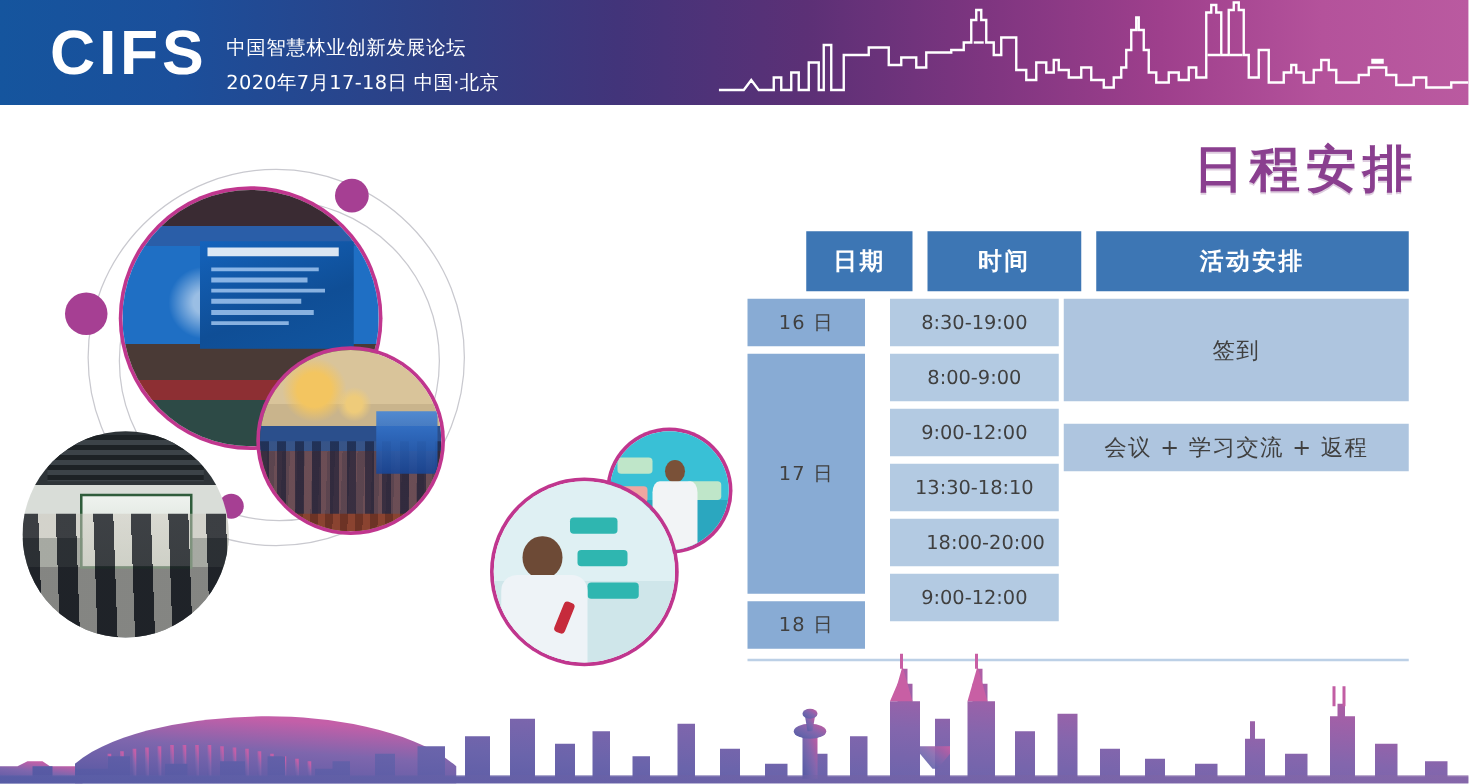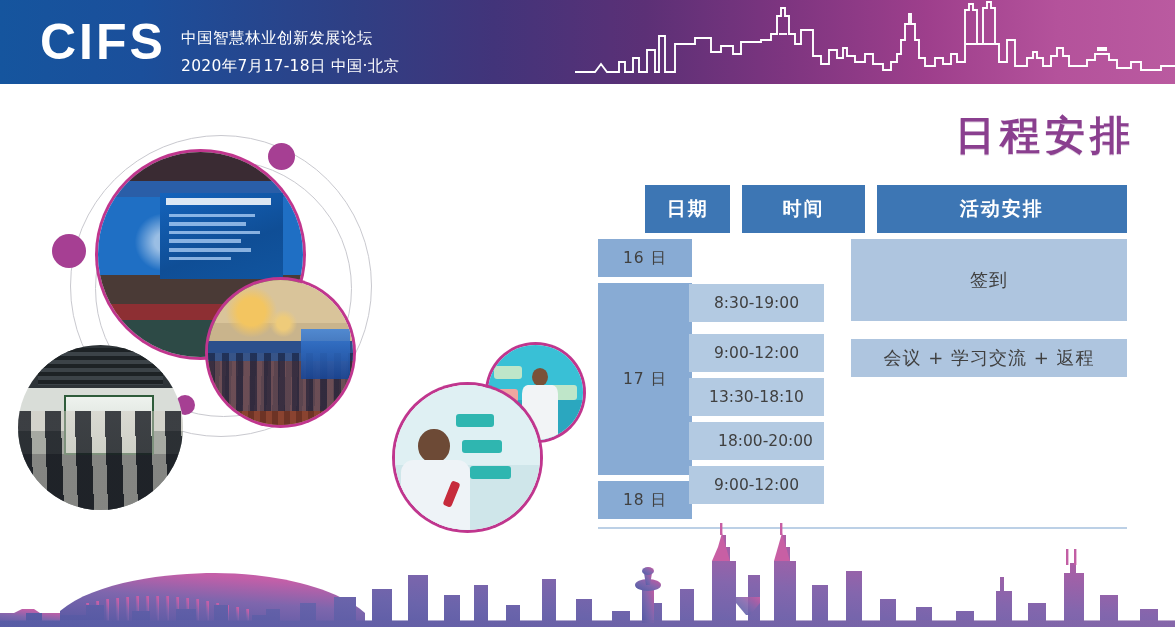--- a/index.html
+++ b/index.html
@@ -30,21 +30,21 @@
   .srow{display:flex;}
   .hcell{background:#3d76b4;color:#ffffff;font-size:19px;font-weight:700;
     display:flex;align-items:center;justify-content:center;height:48px;
     font-family:"DejaVu Sans",sans-serif;letter-spacing:2px;margin-left:47px;}
   .h-date{width:94px;}
   .h-time{width:135px;margin-left:12px;}
   .h-act{width:276px;margin-left:12px;}
 
   .tbody{position:relative;margin-top:6px;}
   .col-date{position:absolute;left:0;top:0;width:94px;}
-  .col-time{position:absolute;left:91px;top:0;width:135px;margin-top:45px;}
+  .col-time{position:absolute;left:114px;top:0;width:135px;}
   .col-act{position:absolute;left:253px;top:0;width:276px;}
 
   .cell{background:#a8c2de;color:#404040;font-size:15.5px;
     display:flex;align-items:center;justify-content:center;text-align:center;
     font-family:"DejaVu Sans",sans-serif;box-sizing:border-box;}
   .cell-date{background:#88abd4;font-size:15.5px;letter-spacing:1px;}
   .cell-time{background:#b3cae2;}
   .cell-act{background:#aec5df;font-size:18px;letter-spacing:1px;}
   .gap{height:6px;}
 
@@ -225,20 +225,21 @@
         <div class="cell cell-date" style="height:38px;">16 日</div>
         <div class="gap"></div>
         <div class="cell cell-date" style="height:192px;">17 日</div>
         <div class="gap"></div>
         <div class="cell cell-date" style="height:38px;">18 日</div>
       </div>
 
       <div class="col-time">
         <div class="cell cell-time" style="height:38px;">8:30-19:00</div>
         <div class="gap"></div>
+        <div class="cell cell-time" style="height:38px;">8:00-9:00</div>
         <div class="gap"></div>
         <div class="cell cell-time" style="height:38px;">9:00-12:00</div>
         <div class="gap"></div>
         <div class="cell cell-time" style="height:38px;">13:30-18:10</div>
         <div class="gap"></div>
         <div class="cell cell-time" style="height:38px;padding-left:18px;">18:00-20:00</div>
         <div class="gap"></div>
         <div class="cell cell-time" style="height:38px;">9:00-12:00</div>
       </div>
 

